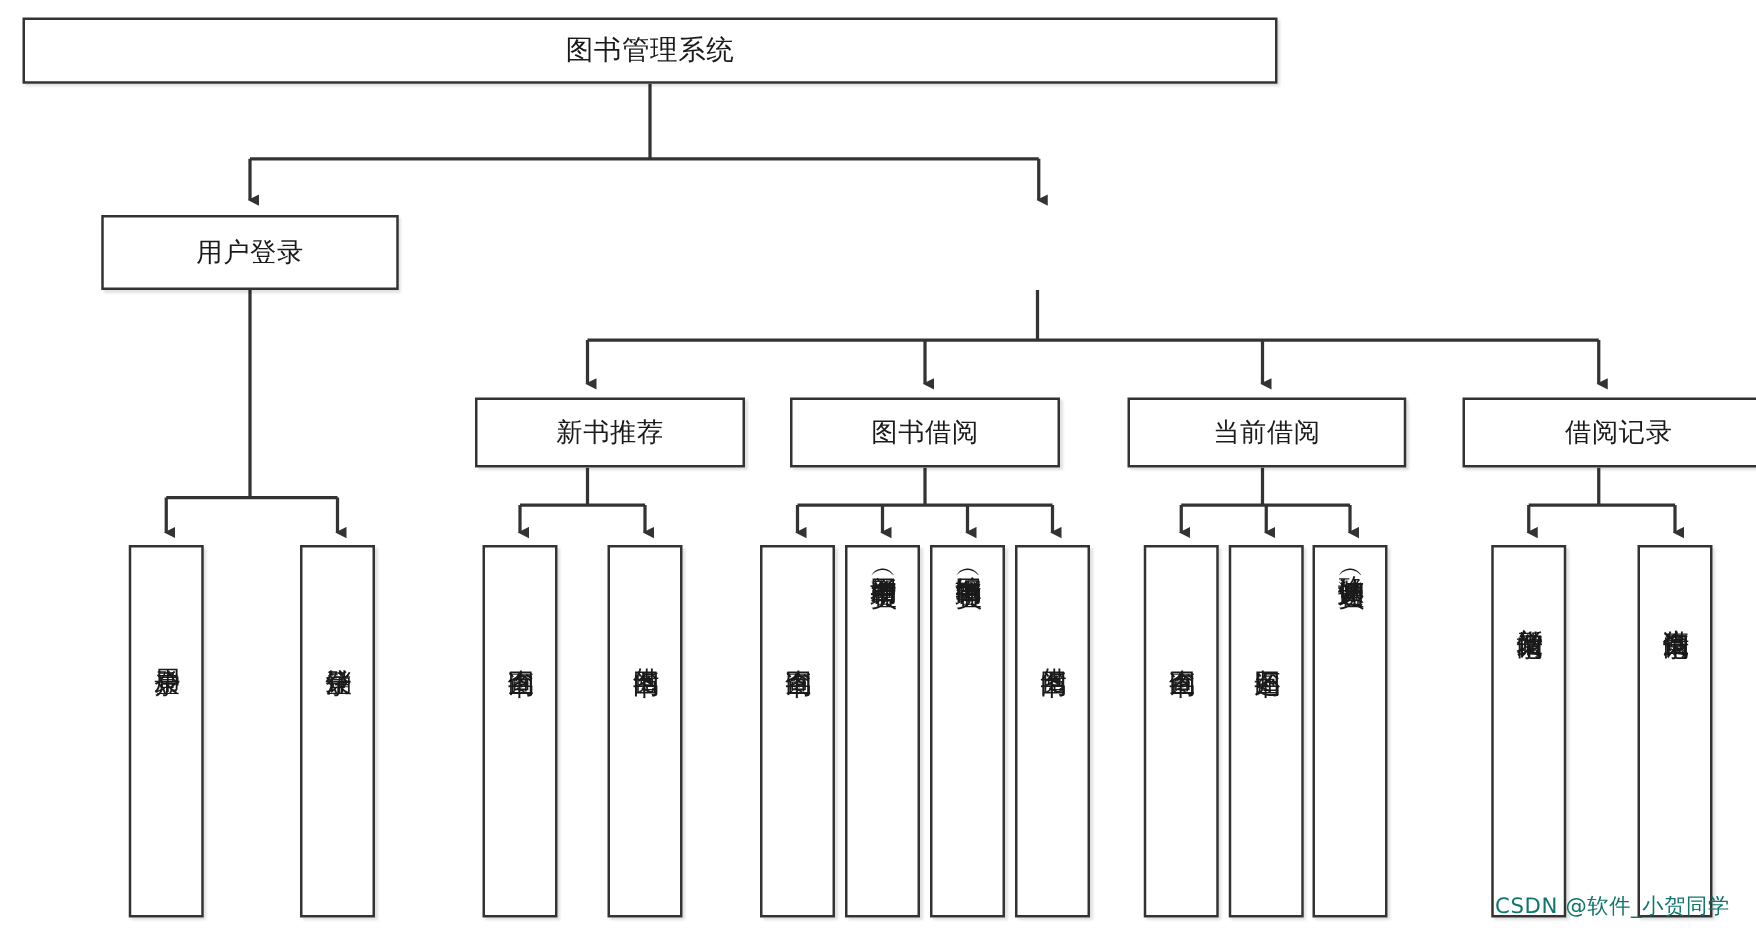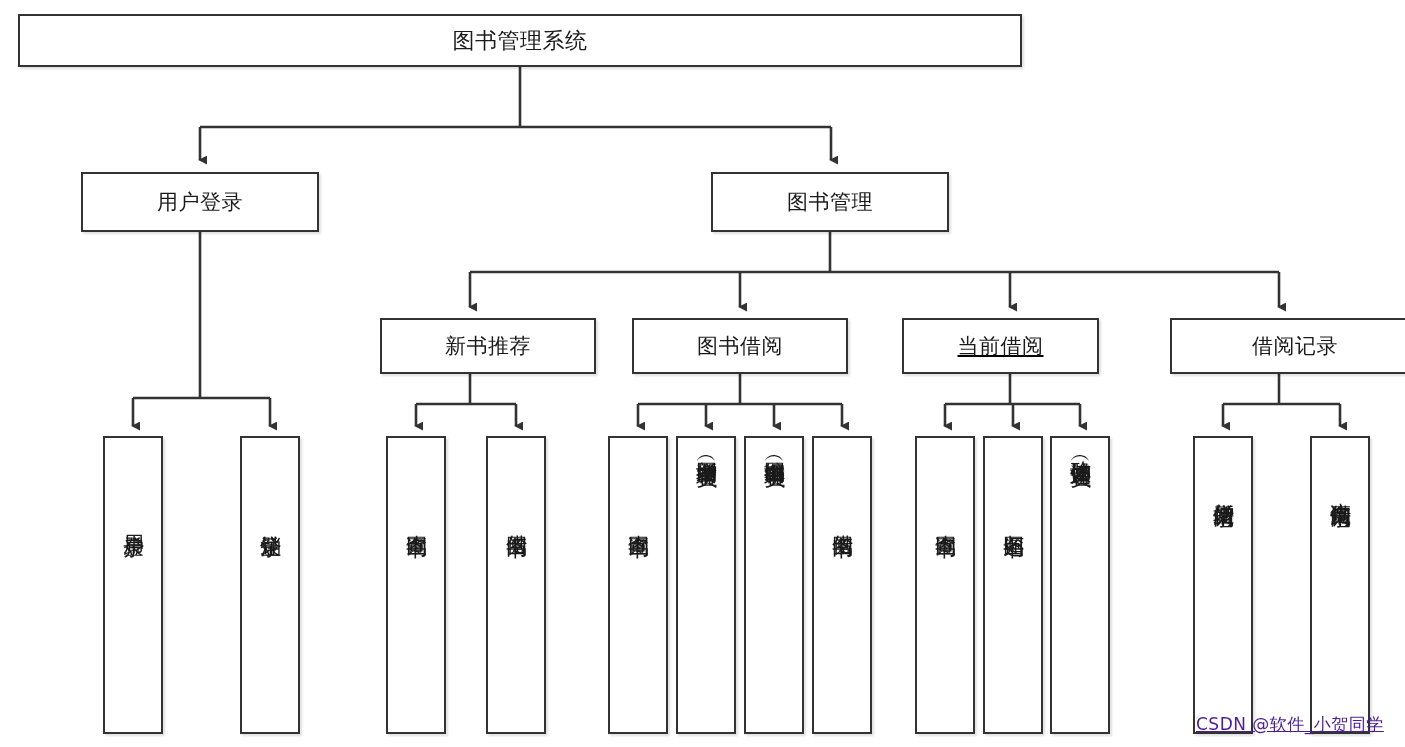--- a/index.html
+++ b/index.html
@@ -57,26 +57,25 @@
     text-orientation: upright;
     font-size: 21px;
     line-height: 1.32;
     letter-spacing: 1px;
     white-space: nowrap;
   }
   .node.leaf.mid .label { margin-top: 74px; }
   .node.leaf.mid2 .label { margin-top: 42px; }
   .watermark {
     position: absolute;
-    color: #4c1d95;
+    color: #0f766e;
     font-size: 17px;
     letter-spacing: 0.5px;
     white-space: nowrap;
     font-family: "DejaVu Sans", "Liberation Sans", sans-serif;
-    text-decoration: underline;
   }
 </style>
 </head>
 <body>
 
 <div id="canvas">
 
   <svg id="edges" viewBox="0 0 1405 747" width="1405" height="747" xmlns="http://www.w3.org/2000/svg">
     <defs>
       <marker id="arrow" markerWidth="10" markerHeight="10" refX="4.5" refY="7.2" orient="auto" markerUnits="userSpaceOnUse">
@@ -127,31 +126,28 @@
     </g>
   </svg>
 
   <div class="node root" style="left:18px; top:14px; width:1004px; height:53px;">
     <span class="label">图书管理系统</span>
   </div>
 
   <div class="node l1" style="left:81px; top:172px; width:238px; height:60px;">
     <span class="label">用户登录</span>
   </div>
-  <div class="node l1" style="left:711px; top:172px; width:238px; height:60px;">
-    <span class="label">图书管理</span>
-  </div>
 
   <div class="node l2" style="left:380px; top:318px; width:216px; height:56px;">
     <span class="label">新书推荐</span>
   </div>
   <div class="node l2" style="left:632px; top:318px; width:216px; height:56px;">
     <span class="label">图书借阅</span>
   </div>
-  <div class="node l2" style="left:902px; top:318px; width:197px; height:56px;text-decoration:underline;">
+  <div class="node l2" style="left:902px; top:318px; width:223px; height:56px;">
     <span class="label">当前借阅</span>
   </div>
   <div class="node l2" style="left:1170px; top:318px; width:250px; height:56px;">
     <span class="label">借阅记录</span>
   </div>
 
   <div class="node leaf mid" style="left:103px; top:436px; width:60px; height:298px;">
     <span class="label">用户登录</span>
   </div>
   <div class="node leaf mid" style="left:240px; top:436px; width:60px; height:298px;">

